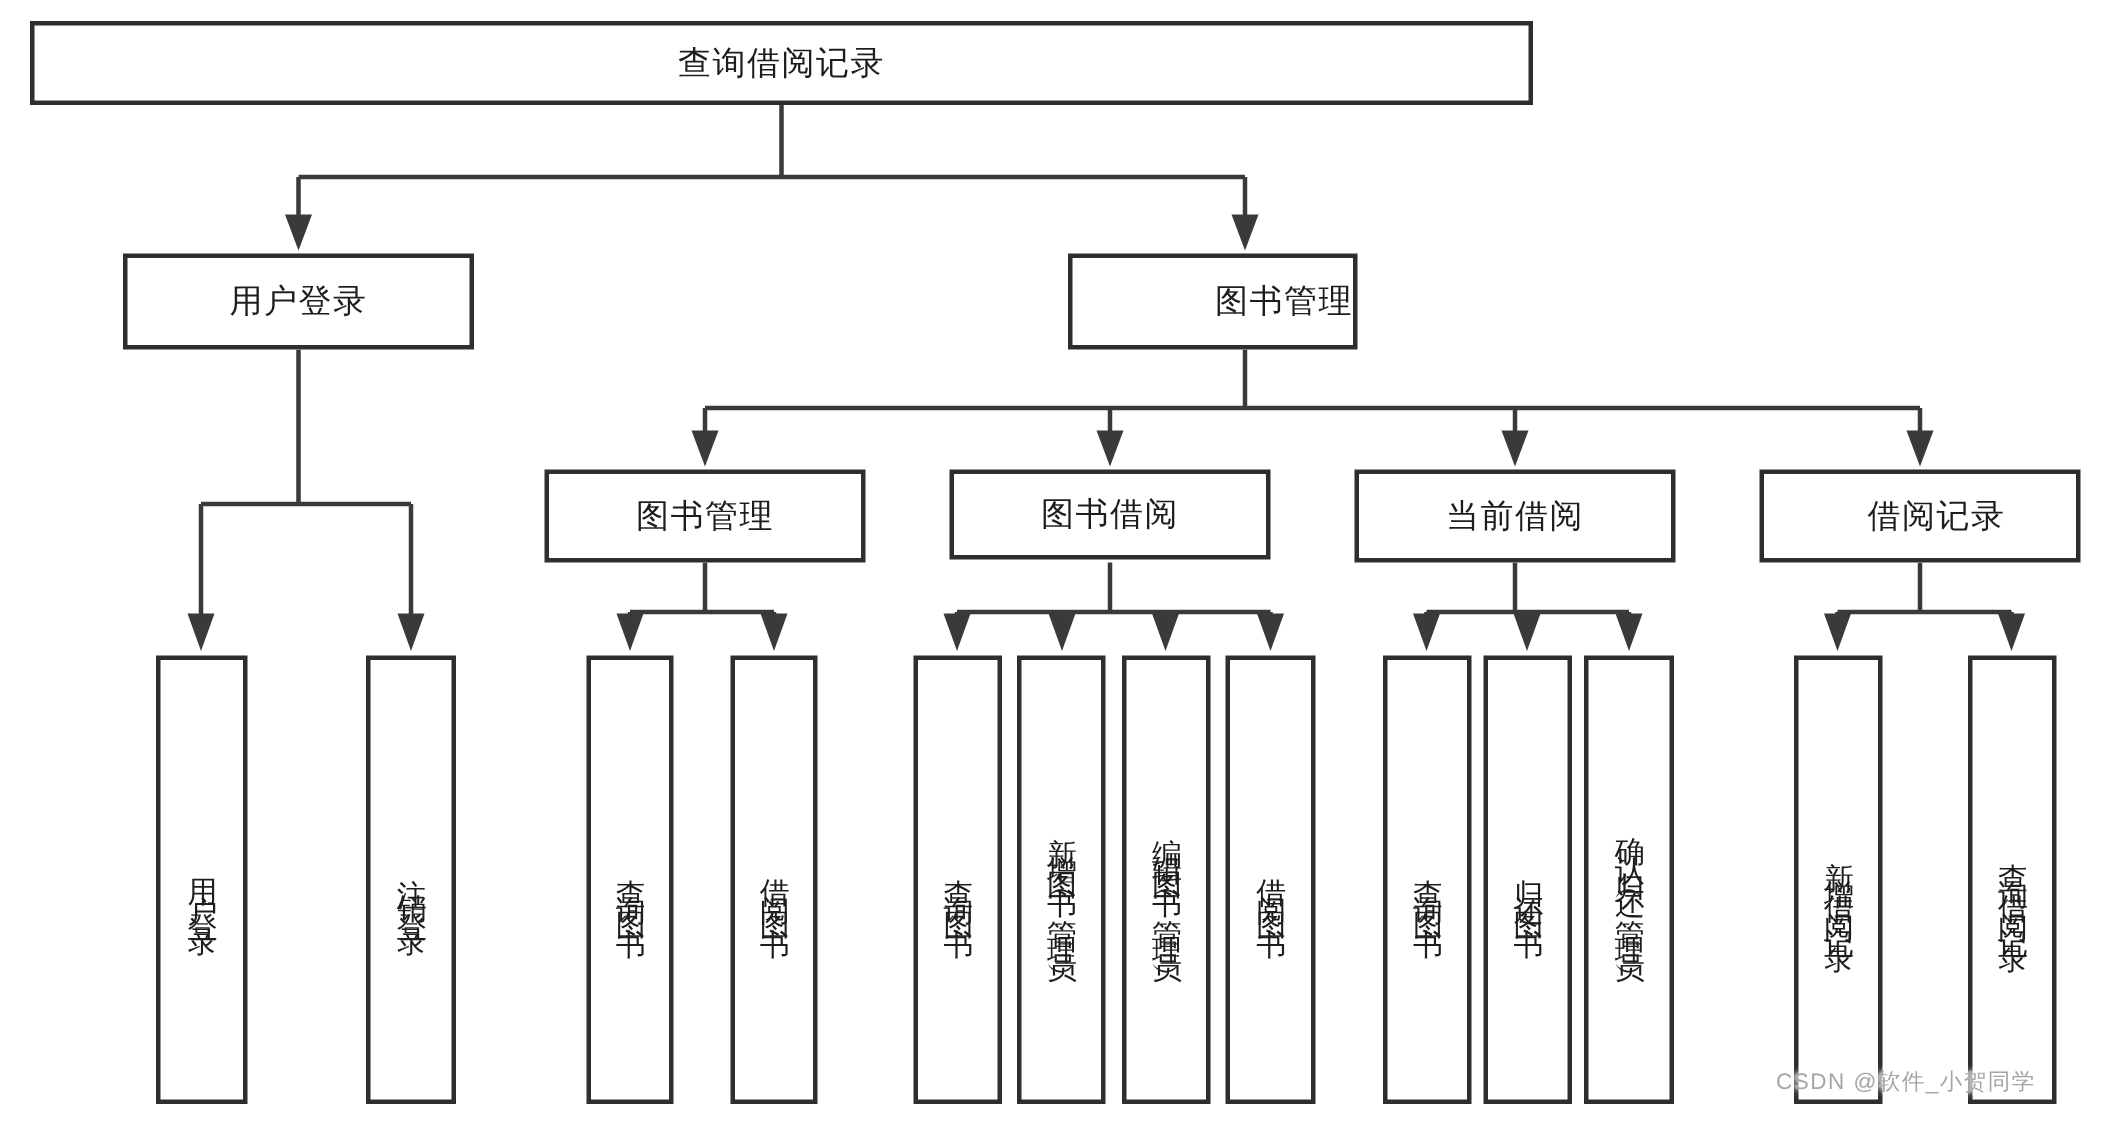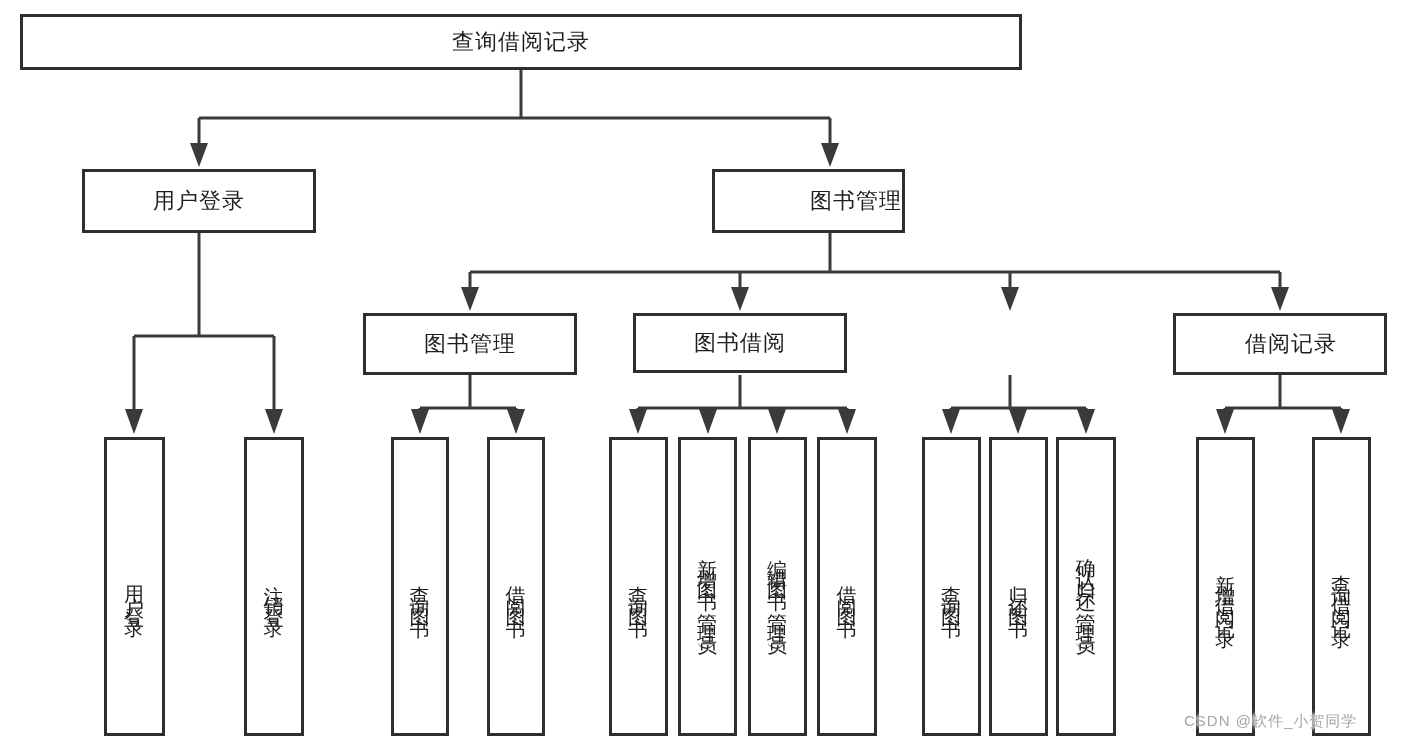--- a/index.html
+++ b/index.html
@@ -78,20 +78,23 @@
   <div class="node" style="left:712px;top:169px;width:193px;height:64px;justify-content:flex-end;">
     <span>图书管理</span>
   </div>
 
   <div class="node" style="left:363px;top:313px;width:214px;height:62px;">
     <span>图书管理</span>
   </div>
   <div class="node" style="left:633px;top:313px;width:214px;height:60px;">
     <span>图书借阅</span>
   </div>
+  <div class="node" style="left:903px;top:313px;width:214px;height:62px;">
+    <span>当前借阅</span>
+  </div>
   <div class="node" style="left:1173px;top:313px;width:214px;height:62px;padding-left:22px;">
     <span>借阅记录</span>
   </div>
 
   <div class="node leaf" style="left:104px;top:437px;width:61px;height:299px;">
     <span class="vtext">用户登录</span>
   </div>
   <div class="node leaf" style="left:244px;top:437px;width:60px;height:299px;">
     <span class="vtext">注销登录</span>
   </div>

